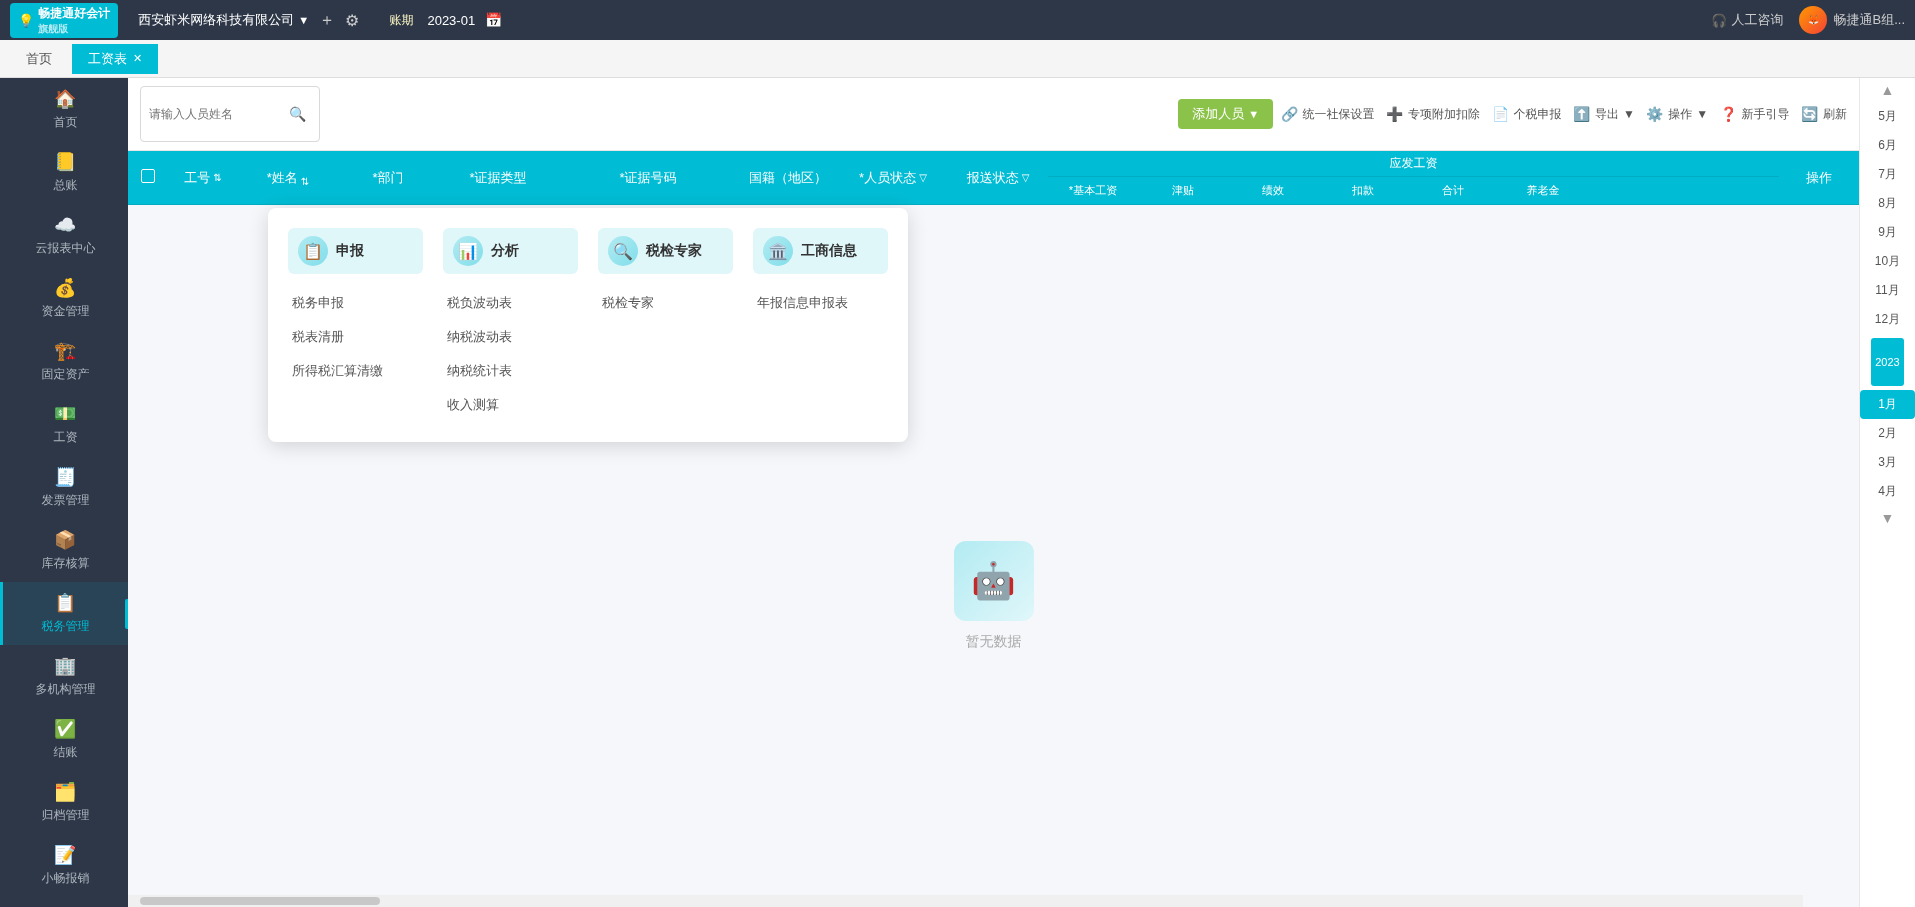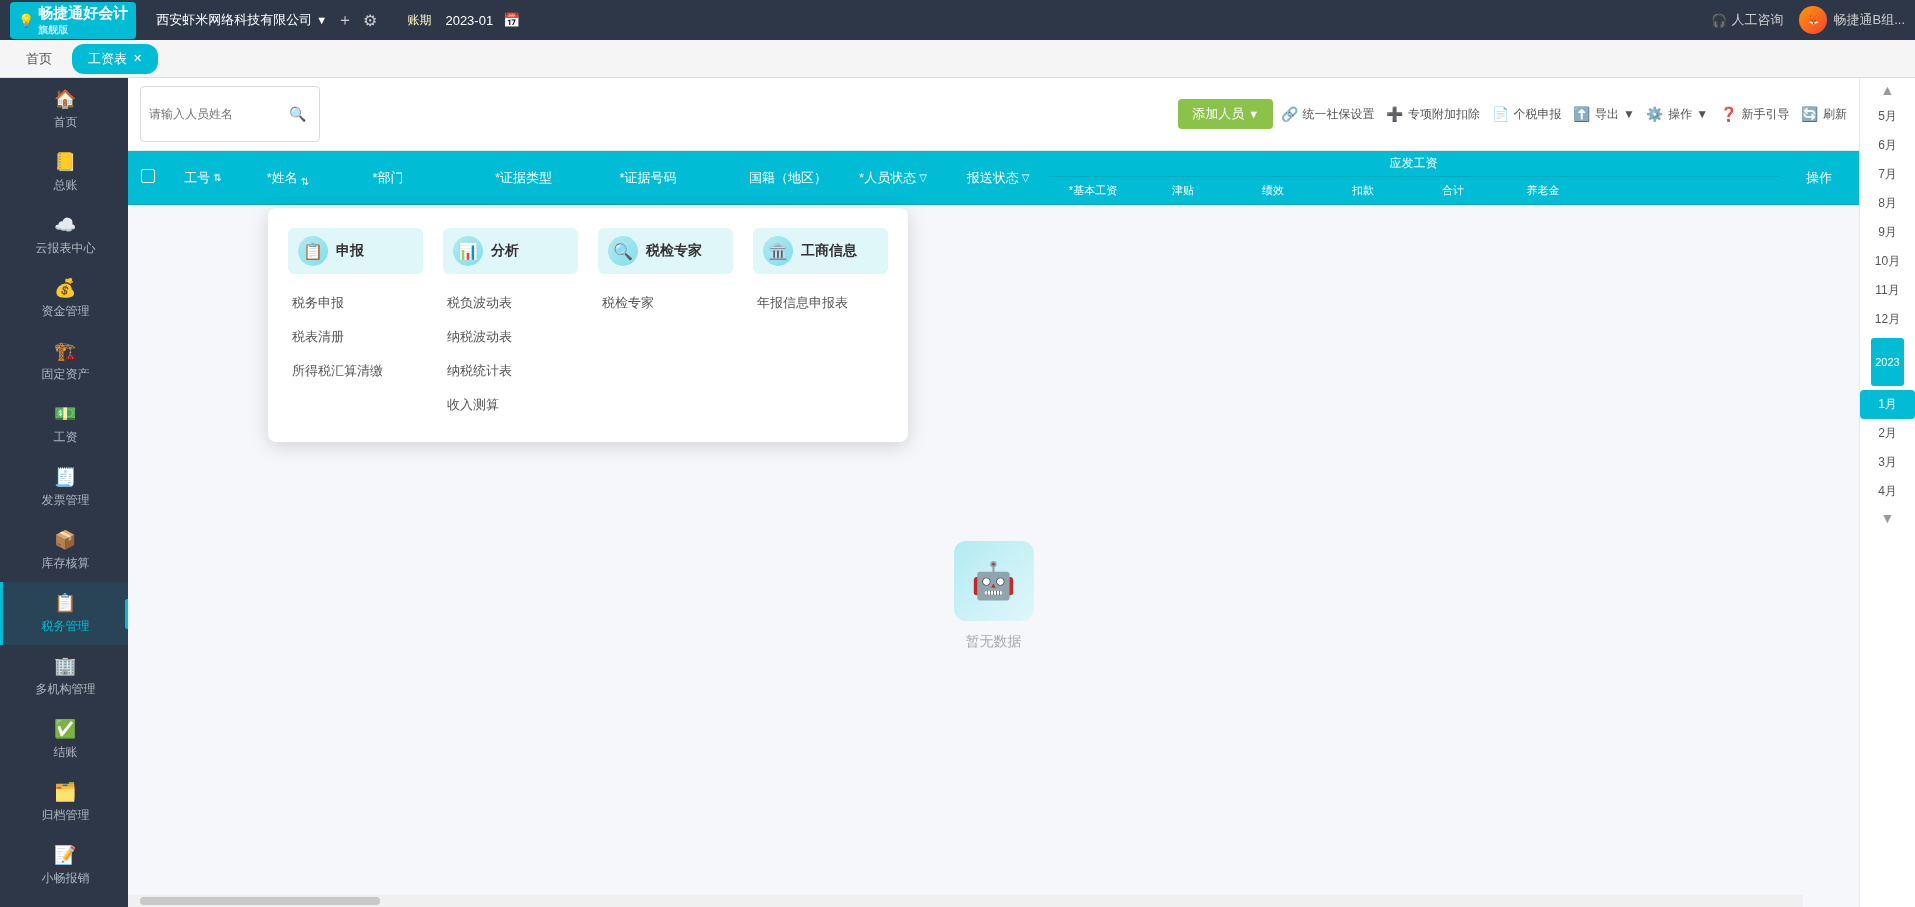--- a/index.html
+++ b/index.html
@@ -45,21 +45,21 @@
       background: #f5f5f5; height: 38px;
       border-bottom: 1px solid #ddd;
       padding: 0 10px; gap: 4px;
     }
     .tab-item {
       padding: 6px 16px; cursor: pointer; border-radius: 4px 4px 0 0;
       font-size: 13px; color: #555;
       display: flex; align-items: center; gap: 6px;
     }
     .tab-item.active {
-      background: #00bcd4; color: #fff; border-radius: 12px;
+      background: #00bcd4; color: #fff; border-radius: 0;
     }
     .tab-close { font-size: 11px; cursor: pointer; }
     .tab-home { color: #555; }
 
     
     .main-layout { display: flex; height: calc(907px - 40px - 38px); }
 
     
     .sidebar {
       width: 128px; background: #2d3748;
@@ -126,21 +126,21 @@
       padding: 8px 6px; text-align: center; flex-shrink: 0;
       display: flex; align-items: center; justify-content: center; gap: 3px;
     }
     .th-sort { font-size: 10px; cursor: pointer; }
     .th-filter { font-size: 10px; cursor: pointer; }
 
     
     .col-num { width: 70px; }
     .col-name { width: 100px; align-items: flex-end; }
     .col-dept { width: 100px; }
-    .col-id-type { width: 120px; justify-content: flex-end; }
+    .col-id-type { width: 120px; }
     .col-id-num { width: 180px; }
     .col-nation { width: 100px; text-align: center; }
     .col-status { width: 110px; }
     .col-report { width: 100px; }
     .col-group {
       flex: 1; display: flex; flex-direction: column;
     }
     .col-group-header {
       text-align: center; border-bottom: 1px solid #00acc1;
       padding: 4px; font-size: 12px;
@@ -229,21 +229,21 @@
       display: inline-block; cursor: pointer;
     }
   </style>
 </head>
 <body>
 
 <div class="top-header">
   <div class="app-logo">
     <span>💡</span>
     <div>
-      <div style="font-size:15px;font-weight:bold;font-family:Liberation Mono, monospace;">畅捷通好会计</div>
+      <div style="font-size:12px;font-weight:bold;font-family:Liberation Mono, monospace;">畅捷通好会计</div>
       <div style="font-size:10px;color:#b2ebf2;">旗舰版</div>
     </div>
   </div>
 
   <div class="company-selector">
     <span>西安虾米网络科技有限公司</span>
     <span style="font-size:11px;">▼</span>
   </div>
 
   <button class="header-icon-btn" style="color:#ccc; font-size:16px;">＋</button>

